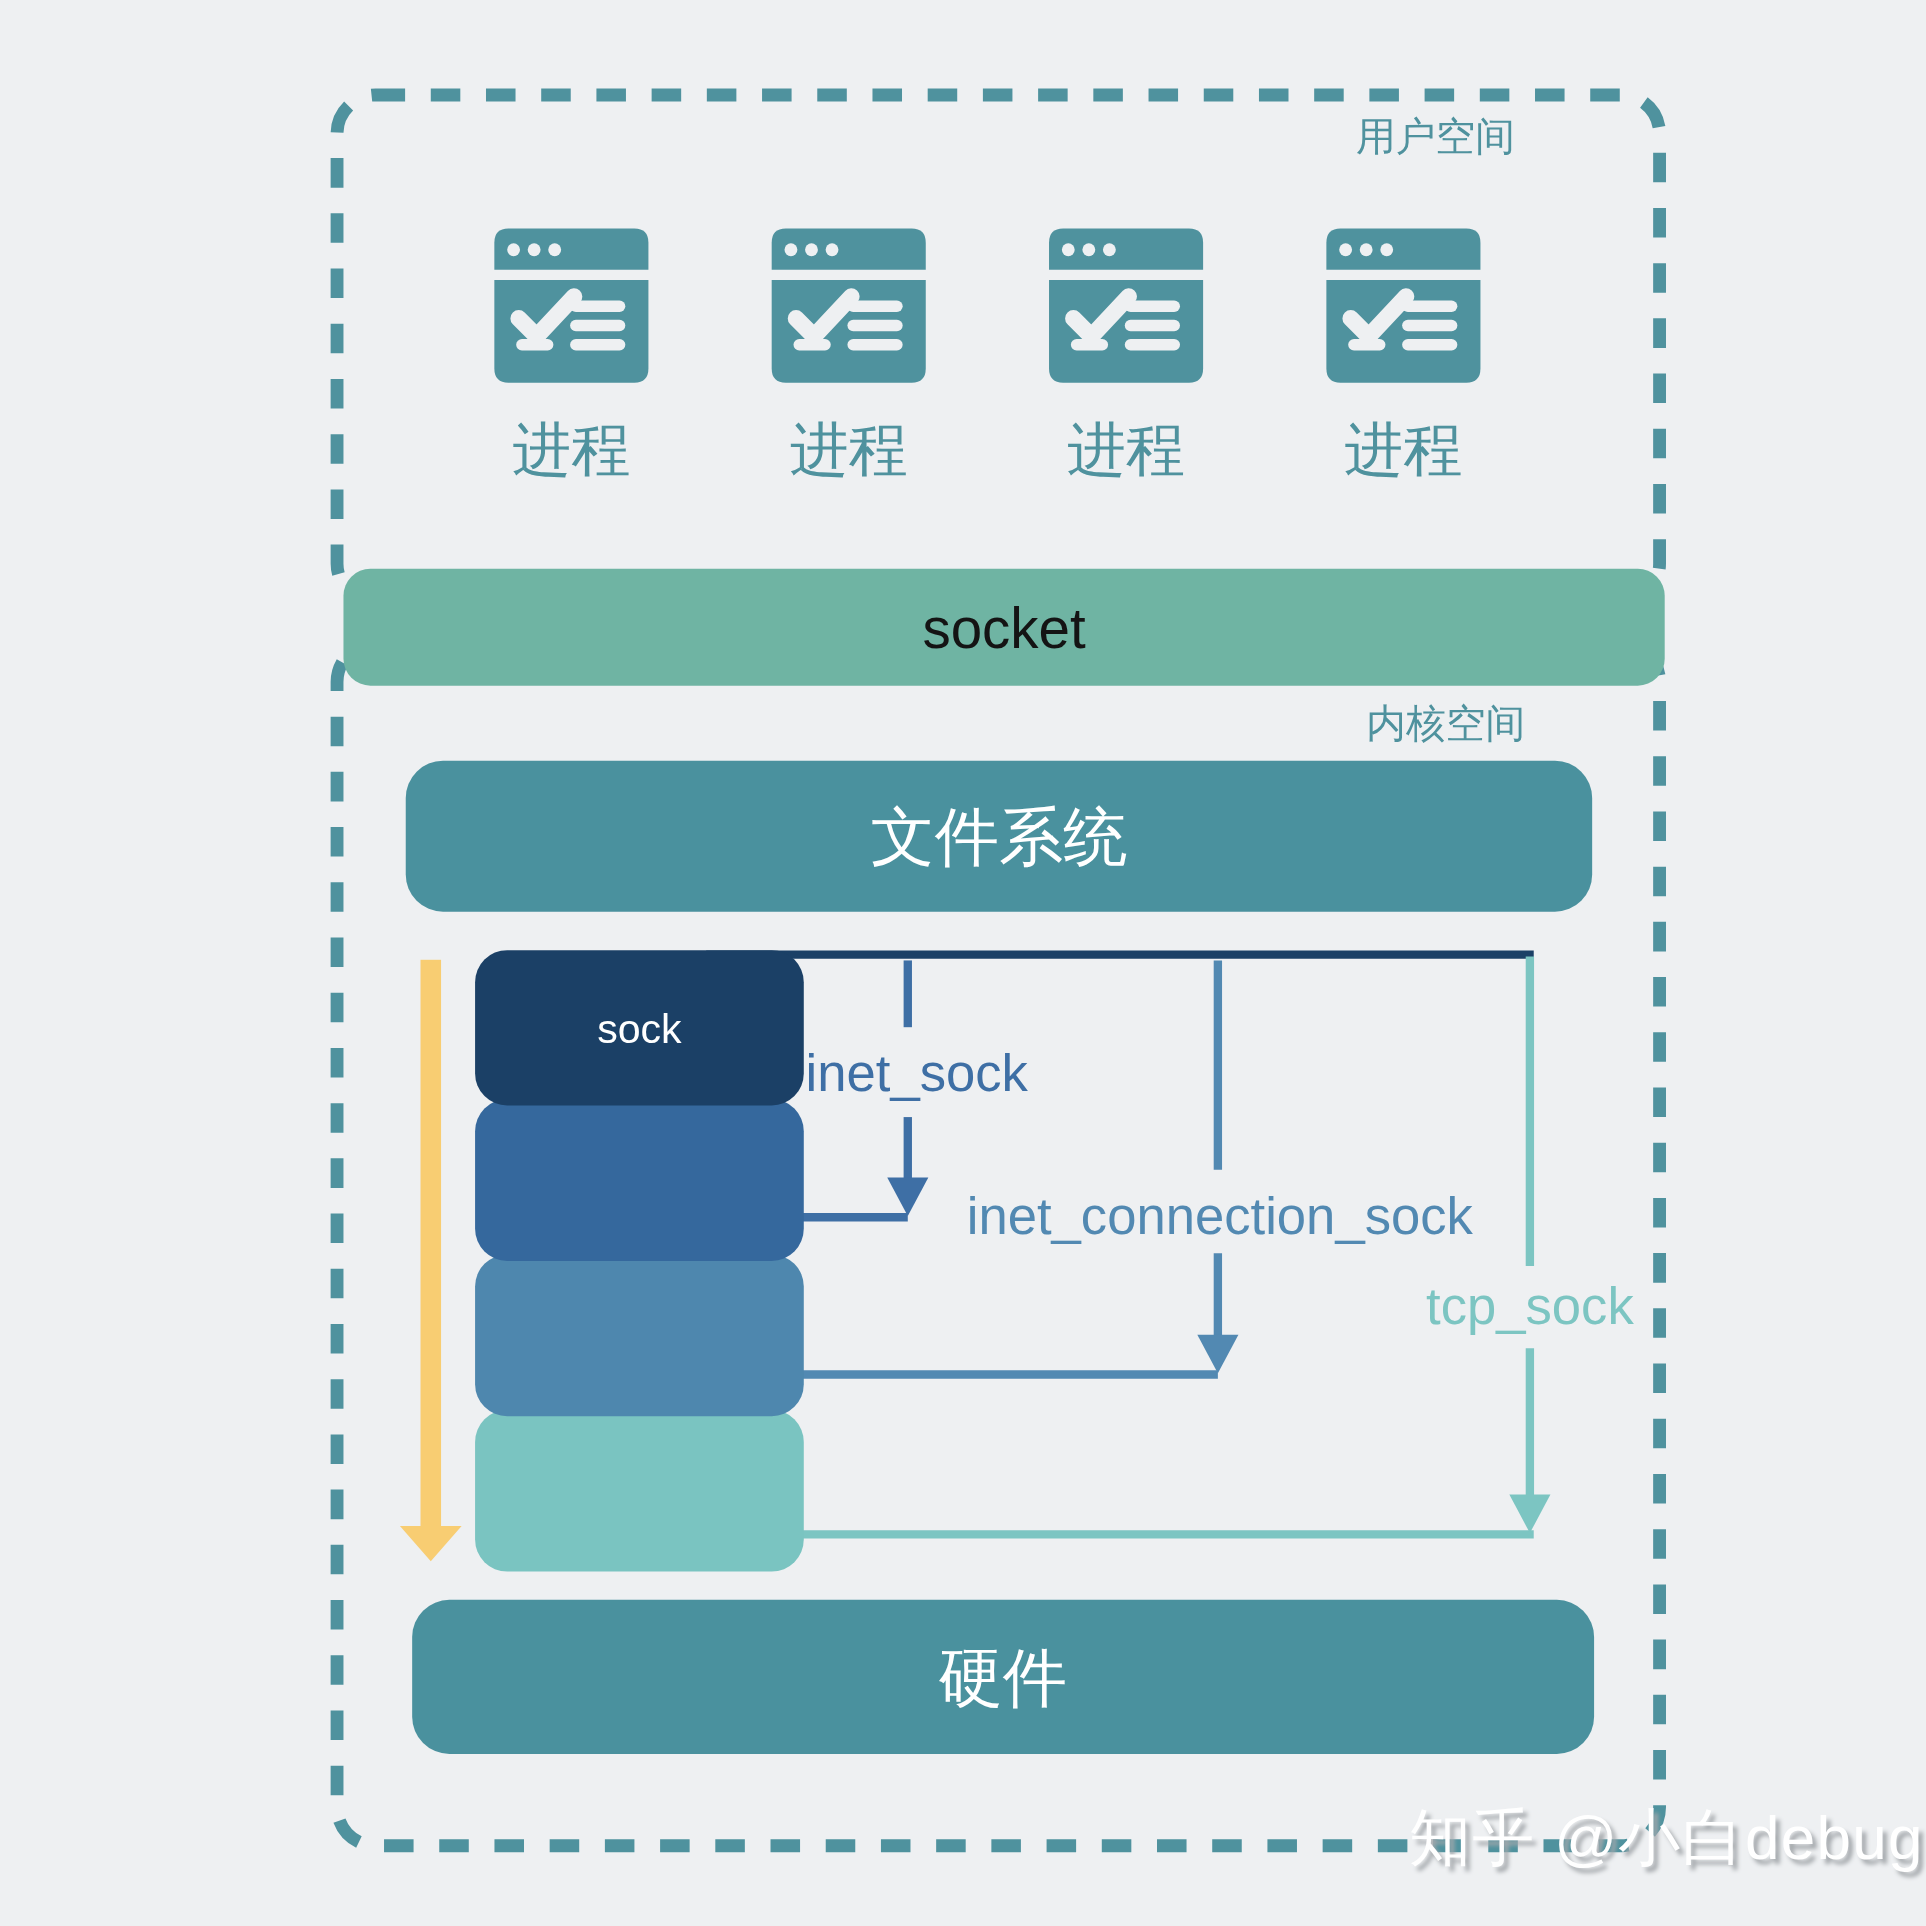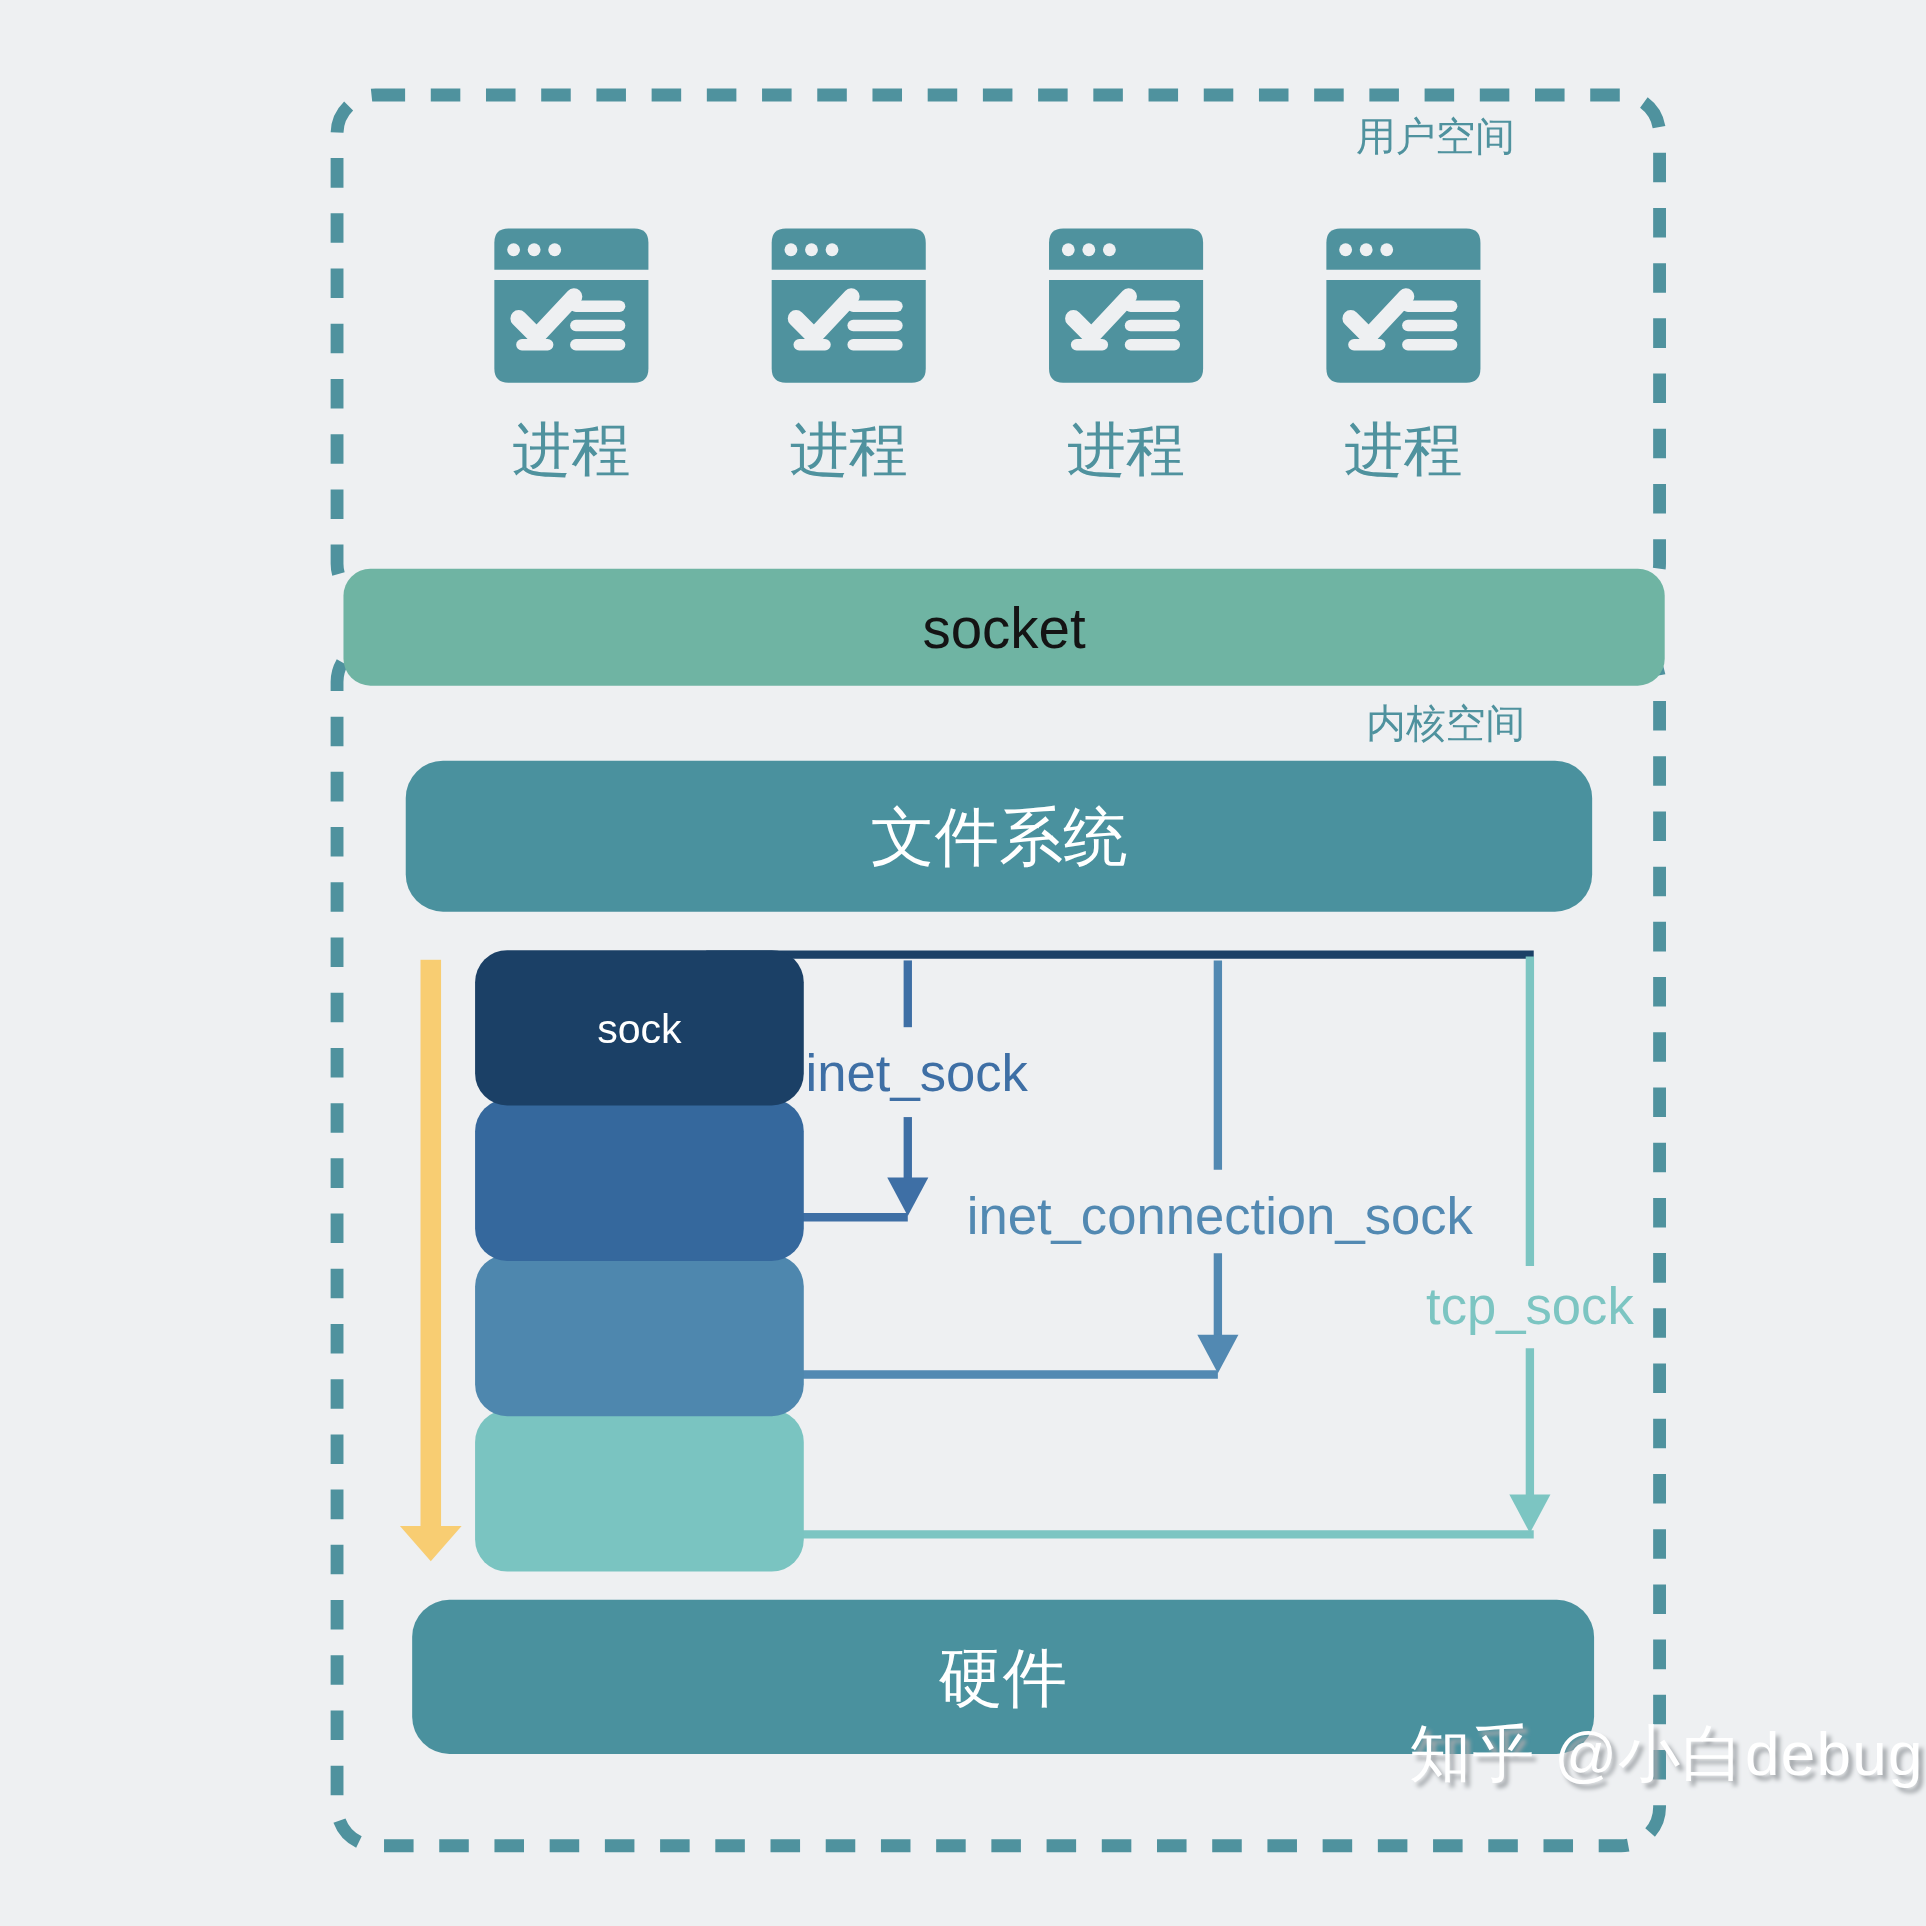--- a/index.html
+++ b/index.html
@@ -17,21 +17,21 @@
   #stage {
     position: absolute;
     left: 0; top: 0;
     width: 1926px;
     height: 1926px;
   }
   svg { display: block; }
   .watermark {
     position: absolute;
     left: 1409px;
-    top: 1712px;
+    top: 1796px;
     font-size: 62px;
     letter-spacing: 1.3px;
     color: #ffffff;
     text-shadow: 4.5px 5.1px 4.5px #a4a8ac;
     white-space: nowrap;
   }
 </style>
 </head>
 <body>
 

